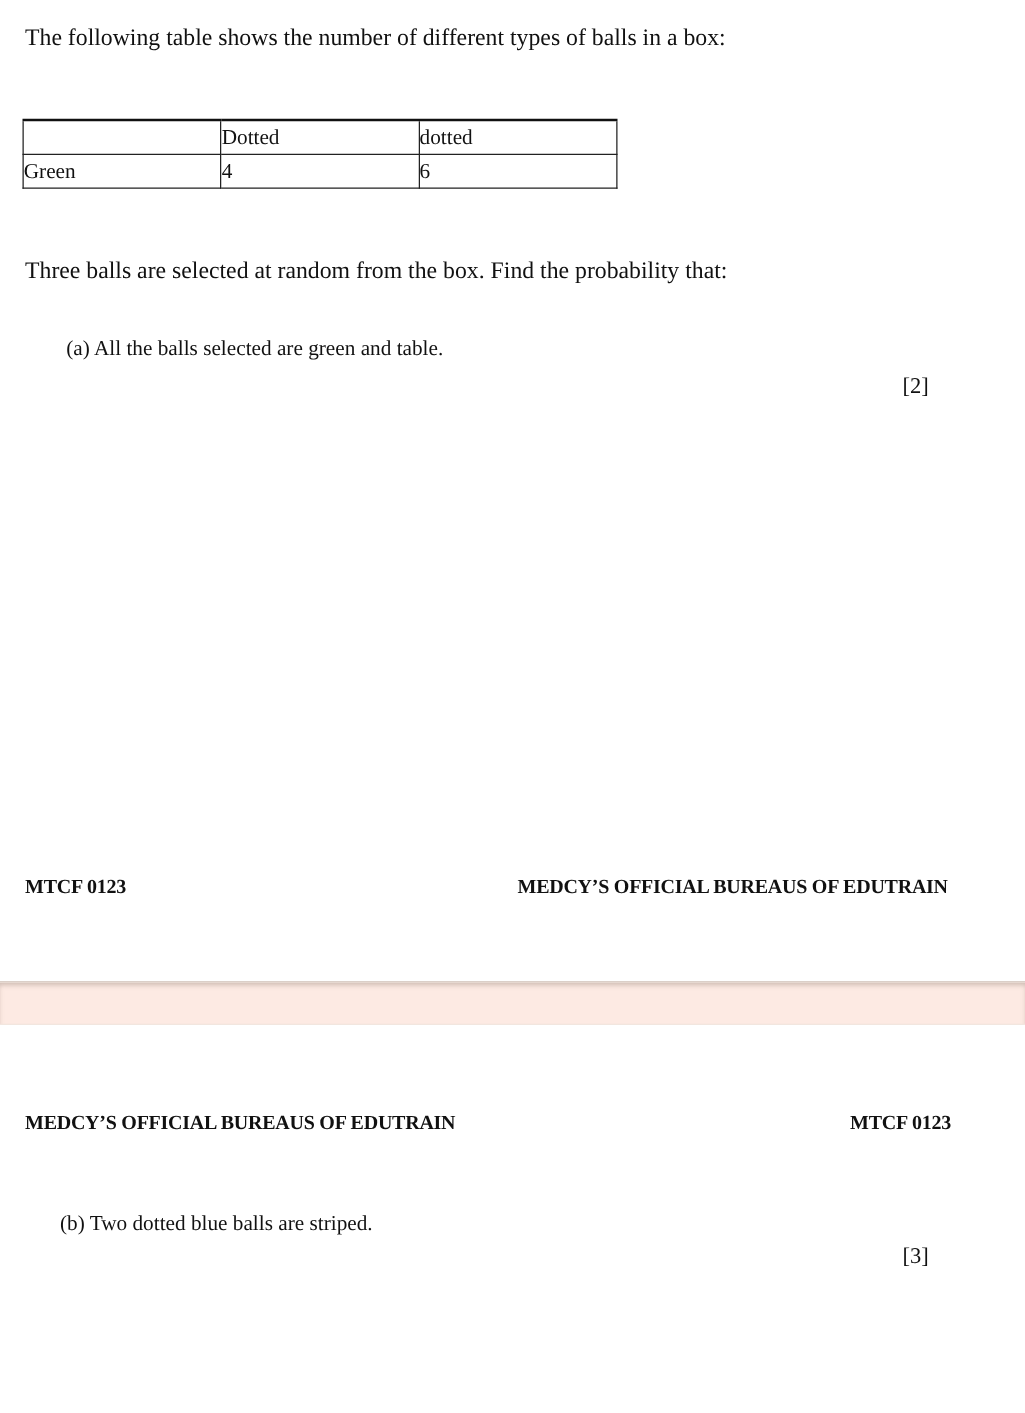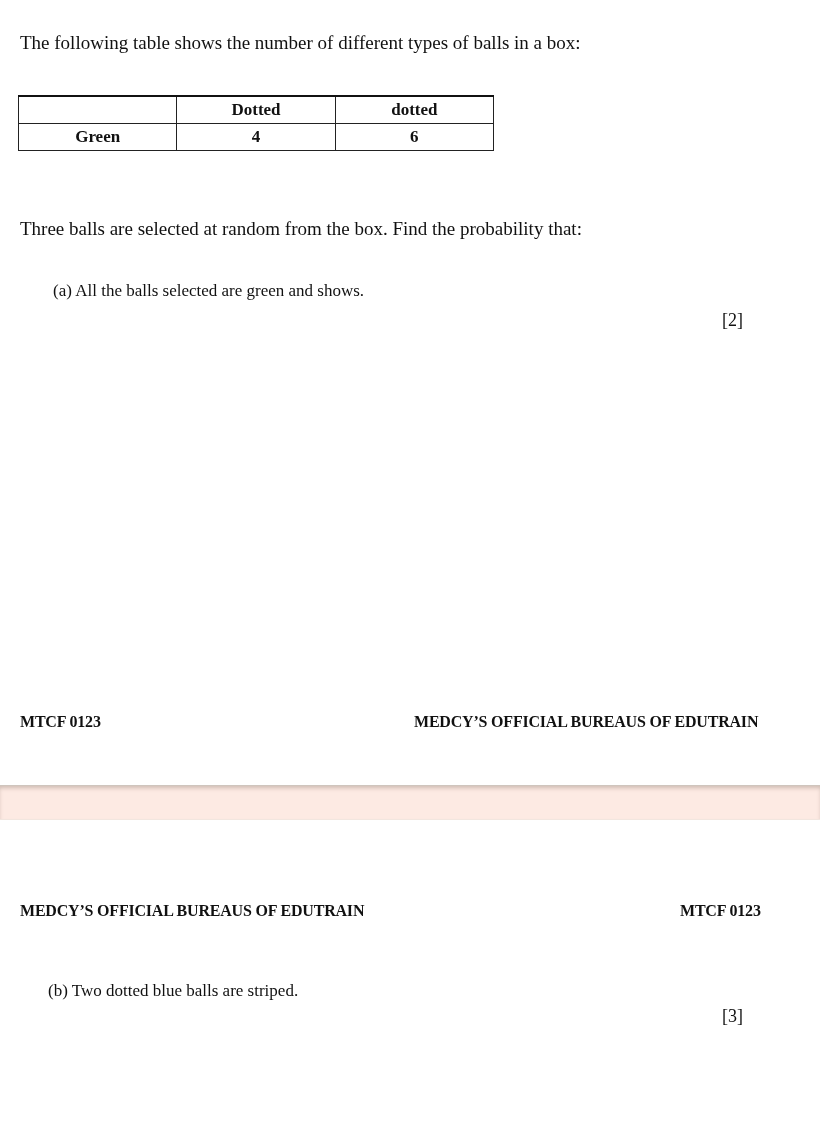--- a/index.html
+++ b/index.html
@@ -1,31 +1,30 @@
 <!DOCTYPE html>
 <html><head>
   <meta charset="utf-8">
   <style>
     html, body { margin: 0; padding: 0; background: #ffffff; }
     body { width: 820px; height: 1130px; position: relative; overflow: hidden; color: #111; }
     .serif { font-family: "Liberation Serif", "DejaVu Serif", serif; }
     .sans { font-family: Liberation Serif, serif; }
-    .abs { position: absolute; margin-top: 12px; }
+    .abs { position: absolute; }
 
     .intro { left: 20px; top: 20px; font-size: 19px; }
 
     table.balls {
       position: absolute; left: 18px; top: 95px;
       border-collapse: collapse; width: 476px;
       font-family: "Liberation Serif", "DejaVu Serif", serif; font-size: 17px;
     }
     table.balls td {
-      border: 1px solid #222; height: 26px; padding: 0; text-align: center; width: 33.3%;
+      border: 1px solid #222; height: 26px; padding: 0; text-align: left; width: 33.3%;
       line-height: 26px;
-      font-weight: bold;
     }
     table.balls tr.row-first td { border-top: 2px solid #111; }
 
     .lead { left: 20px; top: 206px; font-size: 19px; }
     .qa { left: 53px; top: 269px; font-size: 17px; }
     .marks-a { left: 722px; top: 298px; font-size: 18px; }
 
     .footer-code { left: 20px; top: 701px; font-size: 16px; font-weight: bold; letter-spacing: -0.2px; }
     .footer-org { left: 414px; top: 701px; font-size: 16px; font-weight: bold; letter-spacing: -0.2px; }
 
@@ -58,21 +57,21 @@
     </tr>
     <tr>
       <td>Green</td>
       <td>4</td>
       <td>6</td>
     </tr>
   </tbody>
     </table>
 
   <div class="abs serif lead">Three balls are selected at random from the box. Find the probability that:</div>
-  <div class="abs serif qa">(a) All the balls selected are green and shows.</div>
+  <div class="abs serif qa">(a) All the balls selected are green and table.</div>
   <div class="abs serif marks-a">[2]</div>
 
   <div class="abs sans footer-code">MTCF 0123</div>
   <div class="abs sans footer-org">MEDCY’S OFFICIAL BUREAUS OF EDUTRAIN</div>
 </div>
 
 <div class="page-gap"></div>
 
 <div>
   <div class="abs sans header-org">MEDCY’S OFFICIAL BUREAUS OF EDUTRAIN</div>

